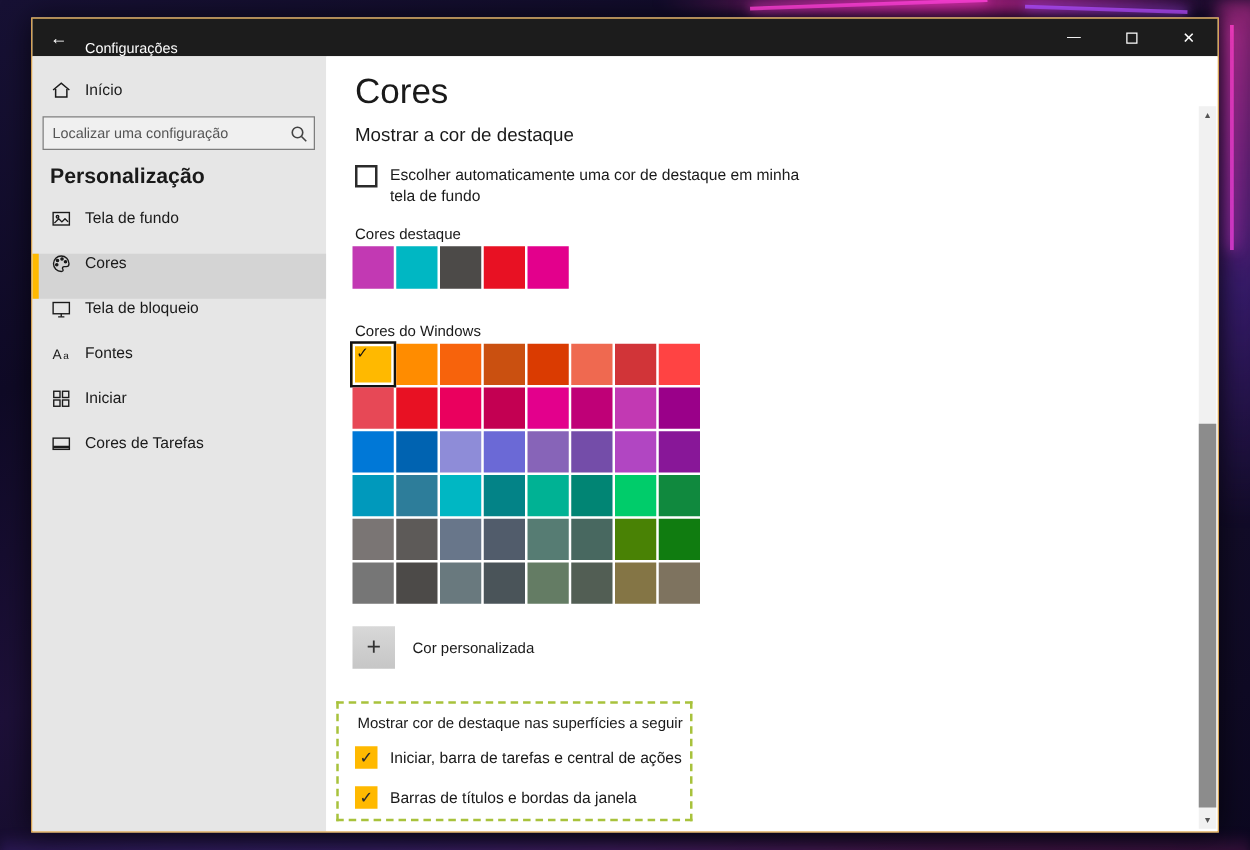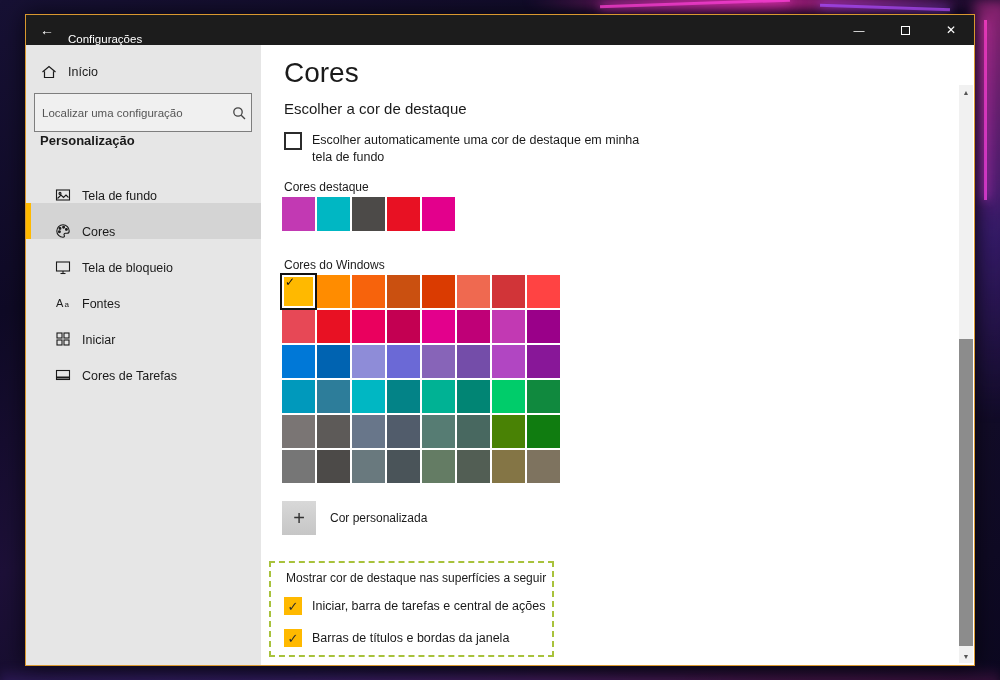--- a/index.html
+++ b/index.html
@@ -36,30 +36,30 @@
   .caption { margin-left:auto; display:flex; height:100%; }
   .cap { width:46px; height:100%; display:flex; align-items:center; justify-content:center;
     font-size:11px; color:#fff; }
   .cap.close { font-size:12px; }
   .maxbox { display:block; width:9px; height:9px; border:1px solid #fff; }
 
   
   .sidebar { position:absolute; top:30px; left:0; width:235px; bottom:0; background:#e6e6e6; }
   .home-item { position:absolute; top:12px; left:0; right:0; height:30px; display:flex;
     align-items:center; gap:10px; padding-left:14px; font-size:12.5px; }
-  .searchbox { position:absolute; top:48px; left:8px; width:218px; height:39px;
+  .searchbox { position:absolute; top:48px; left:8px; width:218px; height:27px;
     background:#f0f0f0; border:1px solid #7e7e7e; display:flex; align-items:center; }
   .searchbox input { flex:1; border:none; outline:none; background:transparent;
     font-family:inherit; font-size:11.5px; color:#333; padding:0 7px; }
   .searchbox input::placeholder { color:#555; }
   .search-ic { width:24px; display:flex; justify-content:center; }
-  .side-section { position:absolute; top:88px; left:14px; font-size:13px; font-weight:700; line-height:16px; }
+  .side-section { position:absolute; top:88px; left:14px; font-size:17px; font-weight:700; line-height:16px; }
   #side-items { position:absolute; top:122px; left:0; right:0; }
-  .side-item { position:relative; height:36px; display:flex; align-items:flex-end; gap:10px;
-    padding-left:28px; font-size:12.5px; cursor:default; }
+  .side-item { position:relative; height:36px; display:flex; align-items:flex-start; gap:10px;
+    padding-left:14px; font-size:12.5px; cursor:default; }
   .side-item.selected { background:#d4d4d4; }
   .side-item.selected::before { content:''; position:absolute; left:0; top:0; bottom:0;
     width:5px; background:var(--accent,#ffb900); }
   .side-icon { width:18px; display:flex; justify-content:center; }
 
   
   .content { position:absolute; left:235px; top:30px; right:0; bottom:0; background:#fff; }
   .page-title { position:absolute; left:23px; top:12px; font-size:28px; font-weight:300; }
   .sub-title { position:absolute; left:23px; top:55px; font-size:15px; font-weight:400; }
 
@@ -208,21 +208,21 @@
                 <path d="M1.5 10.5 h13" stroke-width="2"></path>
               </svg>
             </span>
             <span>Cores de Tarefas</span>
           </div>
         </div>
     </div>
 
     <div class="content">
       <div class="page-title">Cores</div>
-      <div class="sub-title">Escolher a cor de destaque</div>
+      <div class="sub-title">Mostrar a cor de destaque</div>
 
       <div class="auto-row">
         <span class="cb"></span>
         <span class="cb-label">Escolher automaticamente uma cor de destaque em minha tela de fundo</span>
       </div>
 
       <div class="group-label lbl-recent">Cores destaque</div>
       <div class="swatch-row" id="recent-colors">
           <div class="swatch" style="background: rgb(194, 57, 179);"></div>
           <div class="swatch" style="background: rgb(0, 183, 195);"></div>

